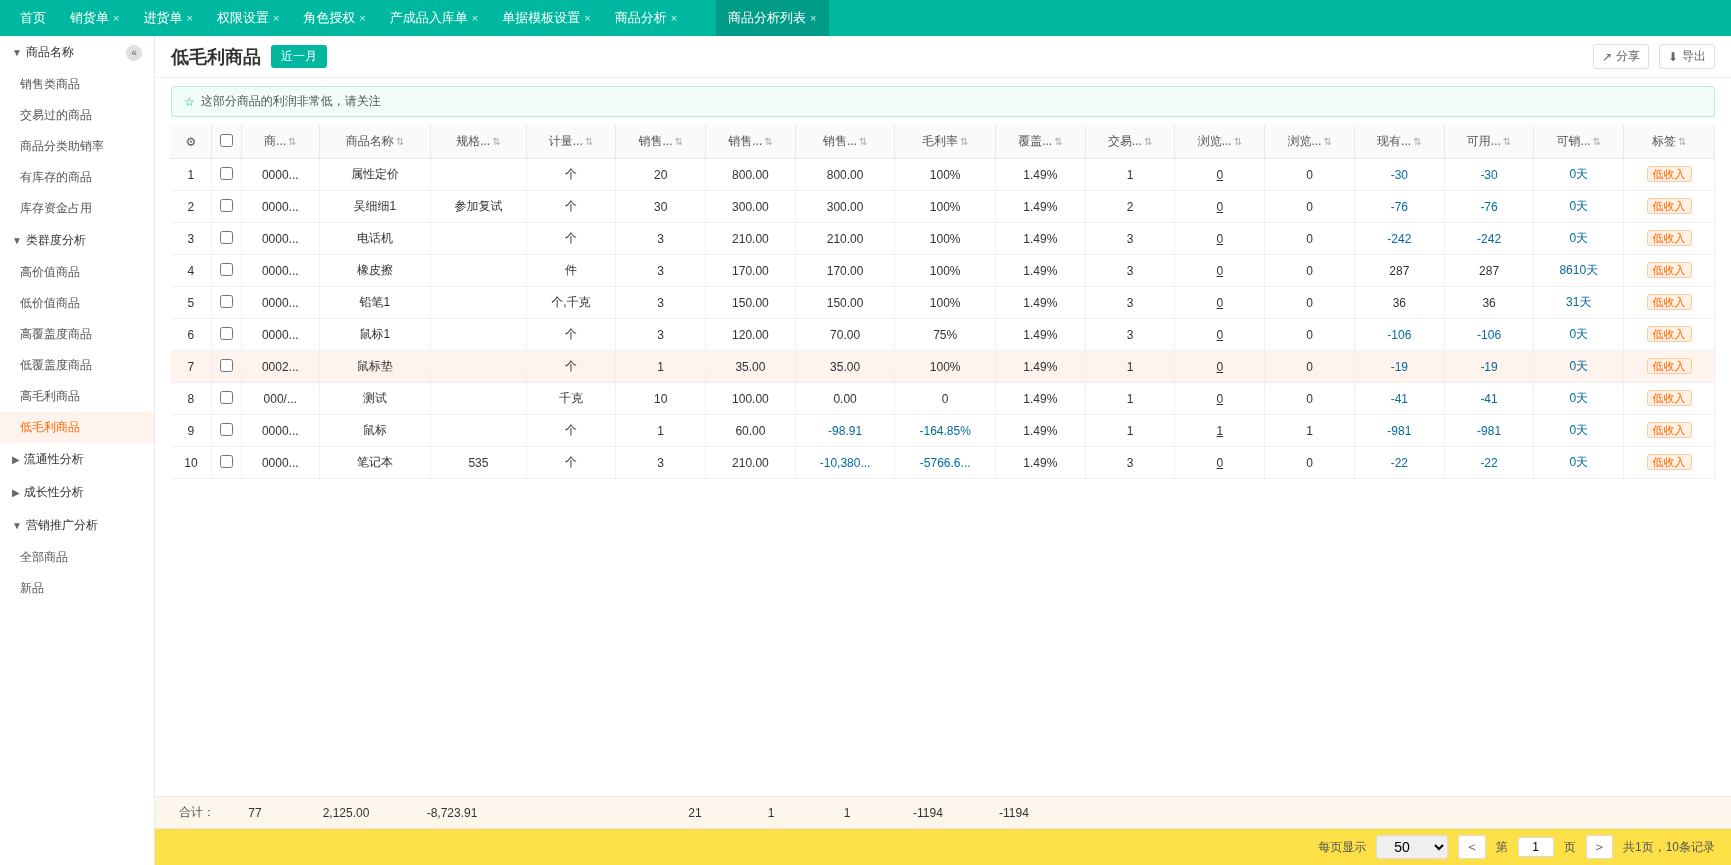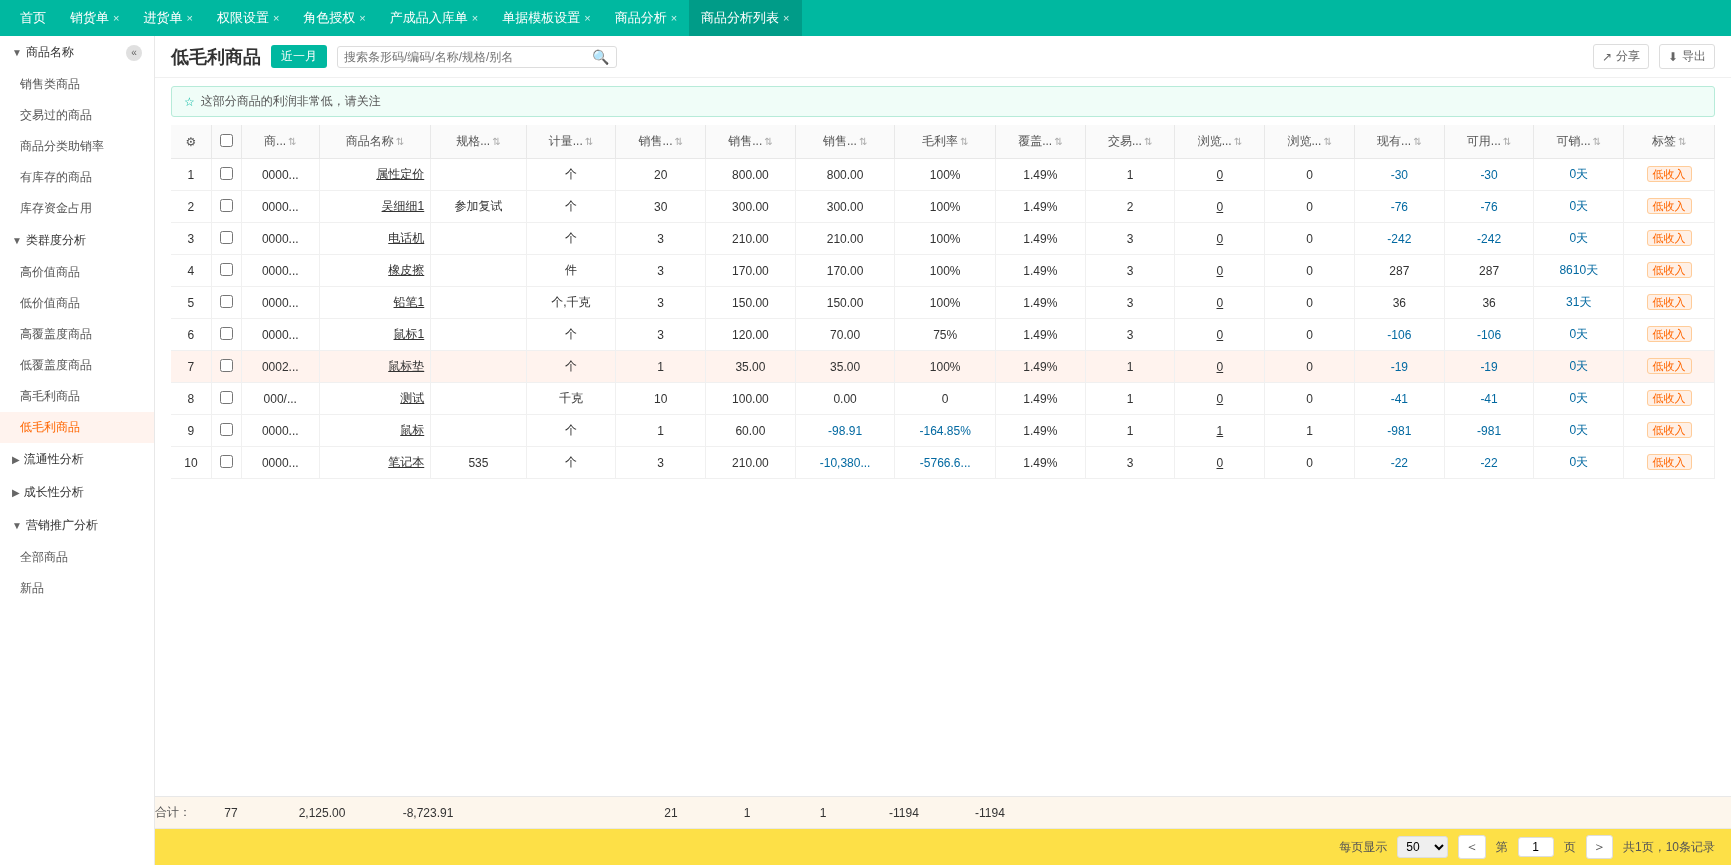--- a/index.html
+++ b/index.html
@@ -17,21 +17,21 @@
     .nav-item {
       color: #fff;
       padding: 0 12px;
       height: 36px;
       display: flex;
       align-items: center;
       cursor: pointer;
       font-size: 13px;
       white-space: nowrap;
     }
-    .nav-item.active { background: rgba(0,0,0,0.15); }
+    .nav-item.active { background: rgba(0,0,0,0.15); margin-left: 27px; }
     .nav-item .close-x { margin-left: 4px; font-size: 11px; opacity: 0.8; }
 
     
     .layout { display: flex; height: calc(100vh - 36px); }
 
     
     .sidebar {
       width: 155px;
       background: #fff;
       border-right: 1px solid #e8e8e8;
@@ -177,39 +177,39 @@
     }
     thead th .sort-icon { color: #aaa; font-size: 10px; margin-left: 2px; }
     tbody tr { border-bottom: 1px solid #f0f0f0; }
     tbody tr.highlighted { background: #fff3ee; }
     tbody td {
       padding: 7px 6px;
       text-align: center;
       border-right: 1px solid #f0f0f0;
       white-space: nowrap;
     }
-    .td-left { text-align: right; text-decoration: underline; }
+    .td-left { text-align: center; }
     .td-red { color: #0369a1; }
     .td-underline { text-decoration: underline; cursor: pointer; }
     .tag-badge {
       background: #fff0e6;
       color: #ff6600;
       border: 1px solid #ffcc99;
       border-radius: 3px;
       padding: 1px 5px;
       font-size: 11px;
     }
     .checkbox-cell { width: 30px; }
     input[type="checkbox"] { cursor: pointer; }
 
     
     .table-footer {
       background: #fdf6ec;
       border-top: 1px solid #e8e8e8;
-      padding: 7px 0;
+      padding: 7px 24px;
       display: flex;
       align-items: center;
     }
     .footer-label { font-weight: 500; color: #555; margin-right: 10px; }
     .footer-cells {
       display: flex;
       flex: 1;
       gap: 16px;
     }
     .footer-cell {
@@ -226,22 +226,22 @@
       display: flex;
       align-items: center;
       justify-content: flex-end;
       gap: 10px;
       font-size: 12px;
       color: #555;
     }
     .page-size-select {
       border: 1px solid #ddd;
       border-radius: 3px;
-      padding: 2px 4px;
-      font-size: 12px;
+      padding: 2px 13px;
+      font-size: 14px;
     }
     .page-btn {
       border: 1px solid #ddd;
       background: #fff;
       border-radius: 3px;
       padding: 2px 6px;
       cursor: pointer;
       color: #555;
     }
     .page-input {
@@ -334,24 +334,20 @@
     </div>
     <div class="sidebar-item">全部商品</div>
     <div class="sidebar-item">新品</div>
   </aside>
 
   <div class="main-content">
 
     <div class="page-header">
       <span class="page-title">低毛利商品</span>
       <button class="filter-btn">近一月</button>
-      <div class="search-box">
-        <input type="text" placeholder="搜索条形码/编码/名称/规格/别名" style="">
-        <span class="search-icon">🔍</span>
-      </div>
       <div class="header-actions">
         <button class="action-btn">
           <span>↗</span>
           <span>分享</span>
         </button>
         <button class="action-btn">
           <span>⬇</span>
           <span>导出</span>
         </button>
       </div>

